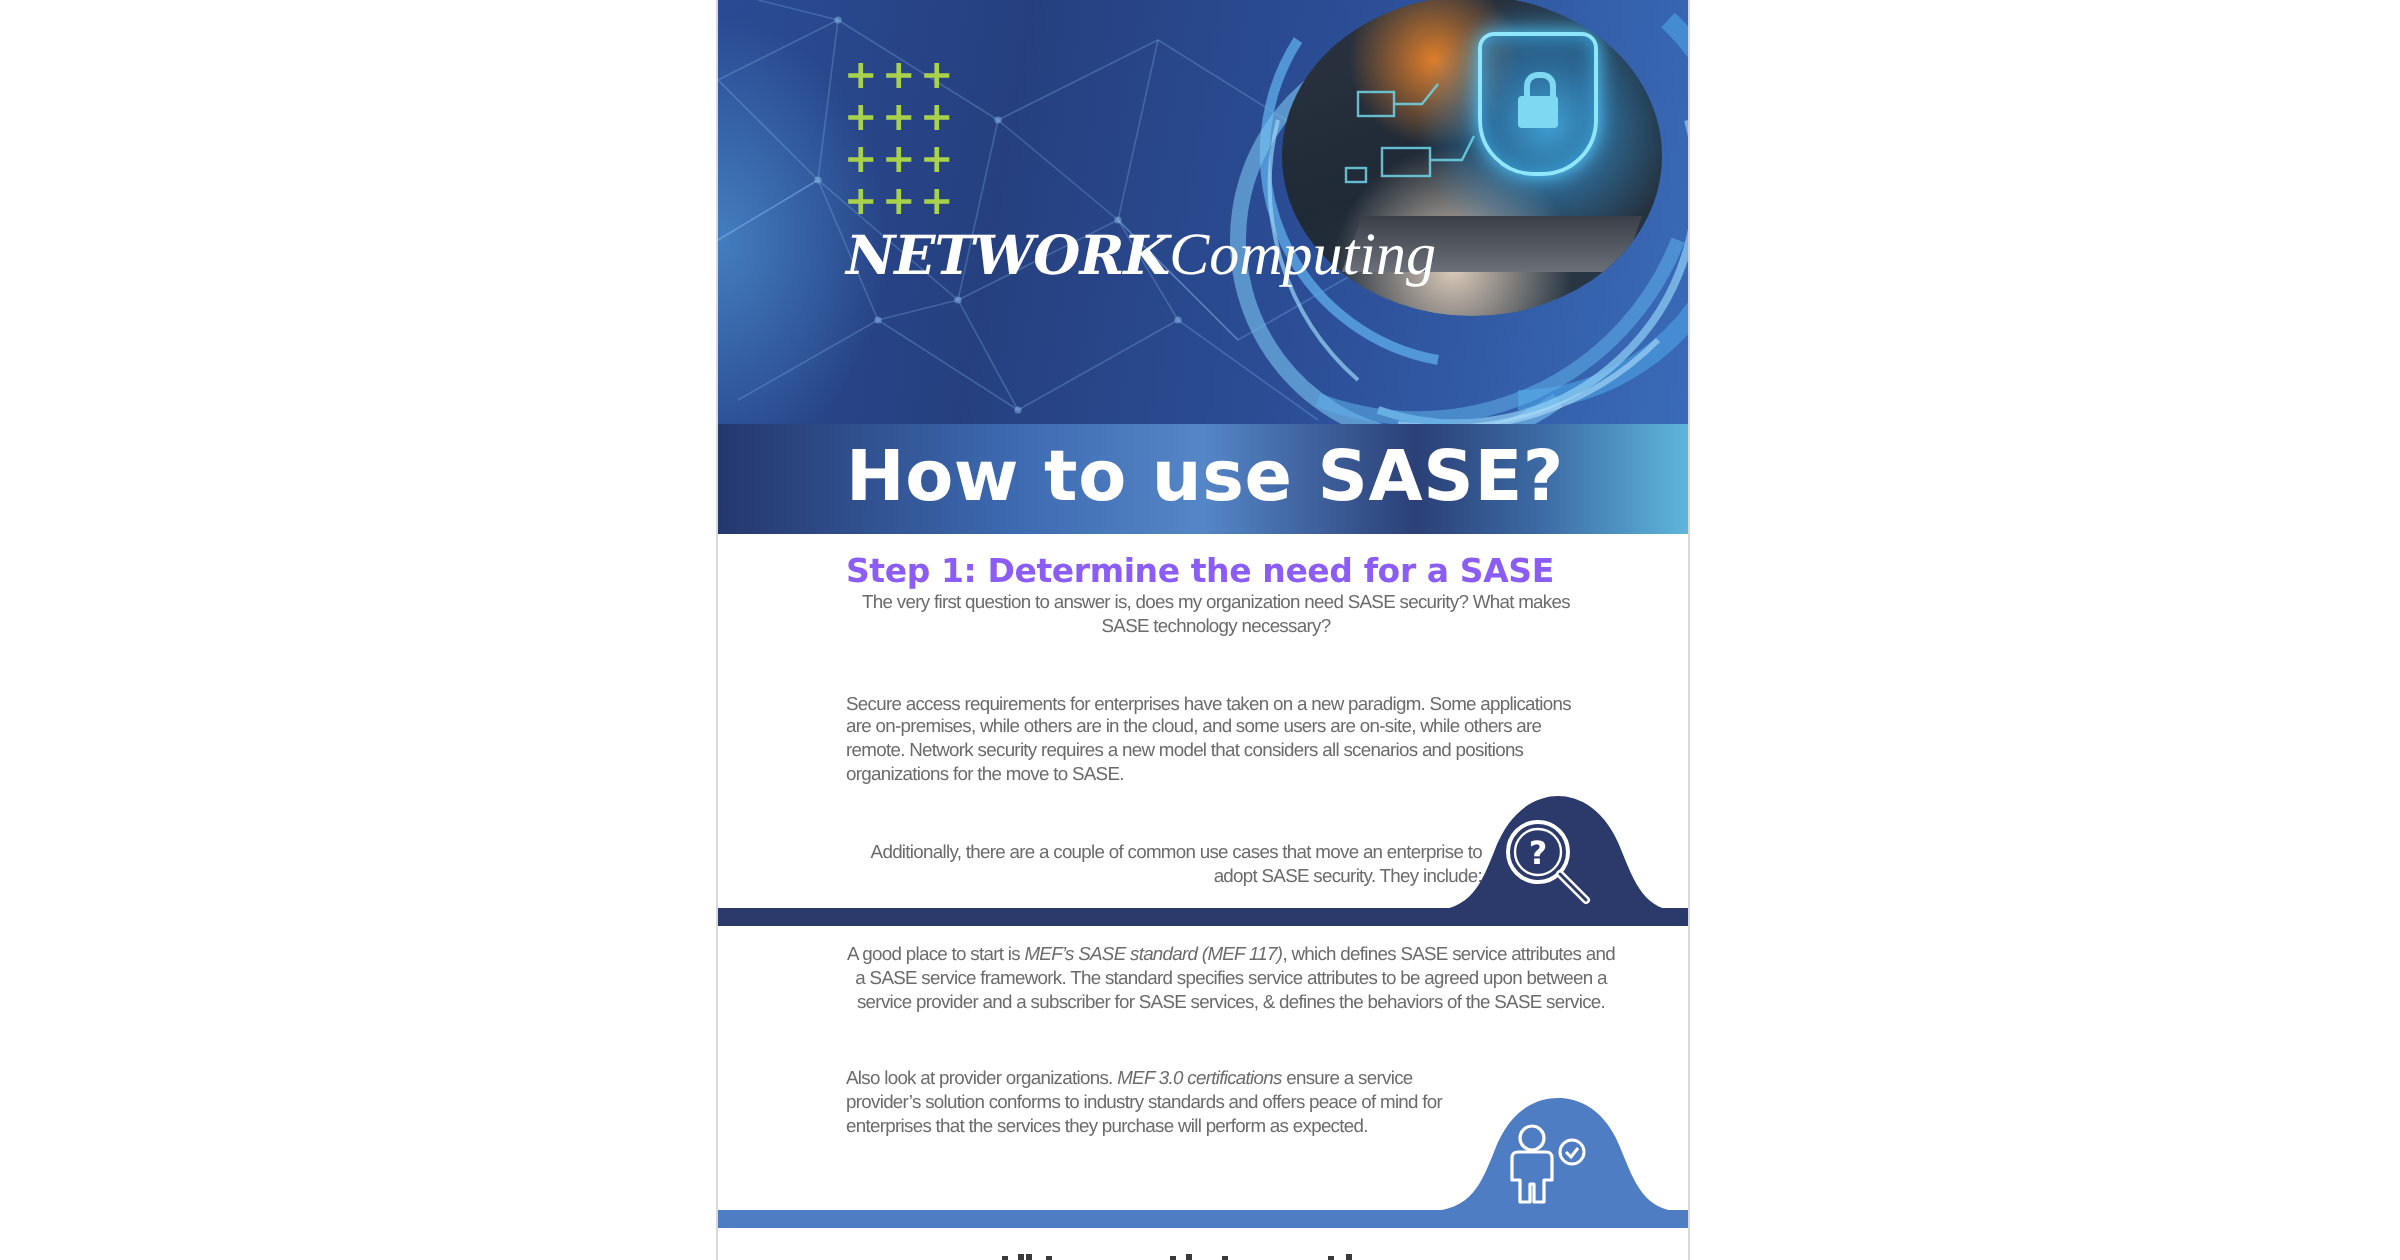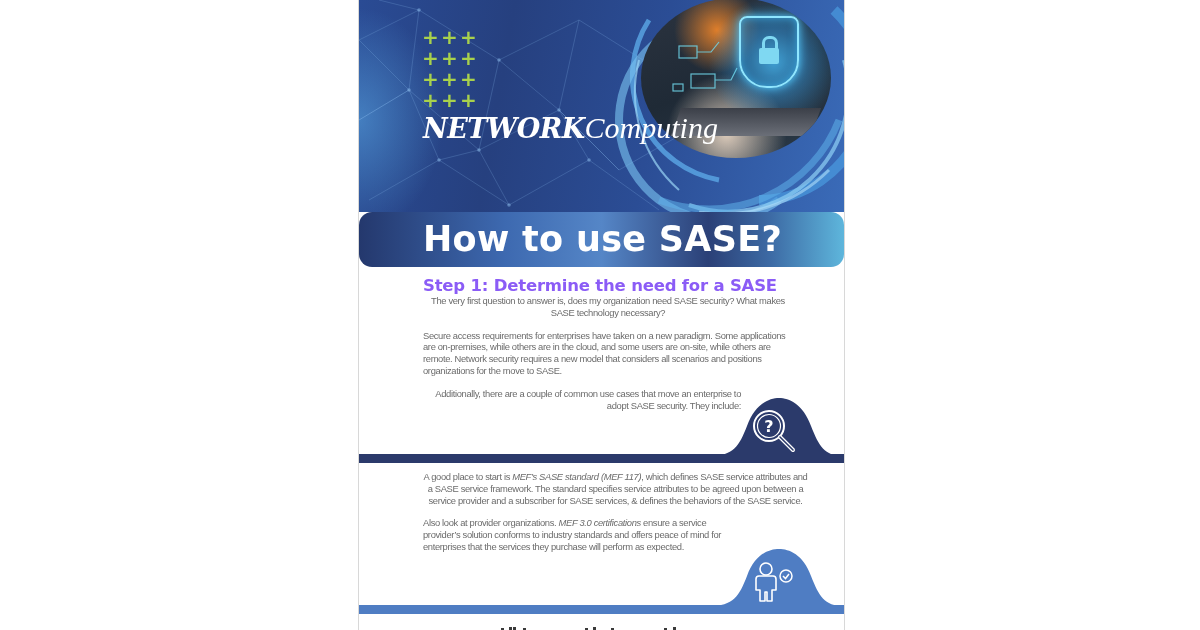--- a/index.html
+++ b/index.html
@@ -59,34 +59,33 @@
   }
   .laptop {
     position:absolute; left:35px; top:110px; width:140px; height:28px;
     background:linear-gradient(180deg,#3b3f48,#6b6f78); transform:skewX(-20deg);
   }
   .screen-bits { position:absolute; left:30px; top:40px; }
   
   .titlebar {
     position:absolute; left:0; top:212px; width:485px; height:55px;
     background:linear-gradient(90deg, #24386d 0%, #3d69b0 30%, #5586c7 50%, #2b4077 72%, #3d6ba5 85%, #5eb6dc 100%);
-    border-radius:13px;
   }
   .titlebar .t {
     position:absolute; left:64px; top:7px; color:#ffffff; font-weight:bold; font-size:35px;
     font-family:"DejaVu Sans", sans-serif; letter-spacing:0.3px; white-space:nowrap;
   }
   
   .sec { position:absolute; left:64px; width:385px; color:#6b6b6b; }
   .h {
     color:#8b5cf6; font-weight:bold; font-family:"DejaVu Sans", sans-serif; font-size:16.5px;
     line-height:19px; white-space:nowrap; letter-spacing:-0.2px;
   }
   .p { font-size:9.4px; line-height:11.8px; letter-spacing:-0.35px; margin:0; }
-  .p + .p { margin-top:11px; }
+  .p + .p { margin-top:27px; }
   .p em { font-style:italic; }
   ul.bul { list-style:none; margin:0; padding:0; }
   ul.bul li { font-size:9.4px; line-height:11.8px; letter-spacing:-0.35px; position:relative; padding-left:9px; }
   ul.bul li::before { content:"•"; position:absolute; left:0; }
   .band { position:absolute; left:0; width:485px; height:9px; }
   .band1 { top:454px; background:#2b3a6b; }
   .band2 { top:605px; background:#4f7dc3; }
   .hump { position:absolute; }
   .icon-wrap { position:absolute; }
   .cut-text {

